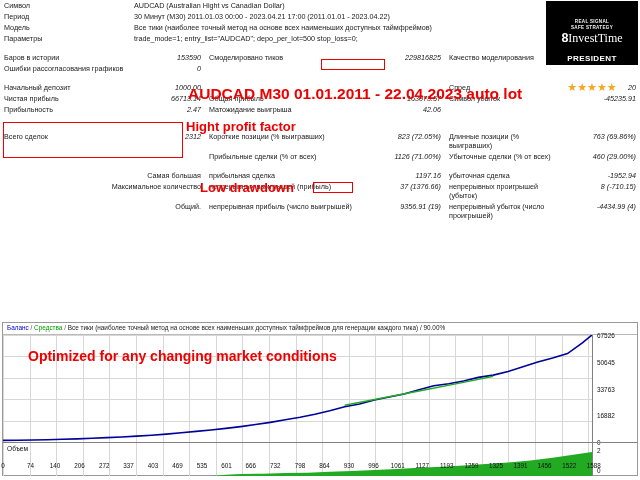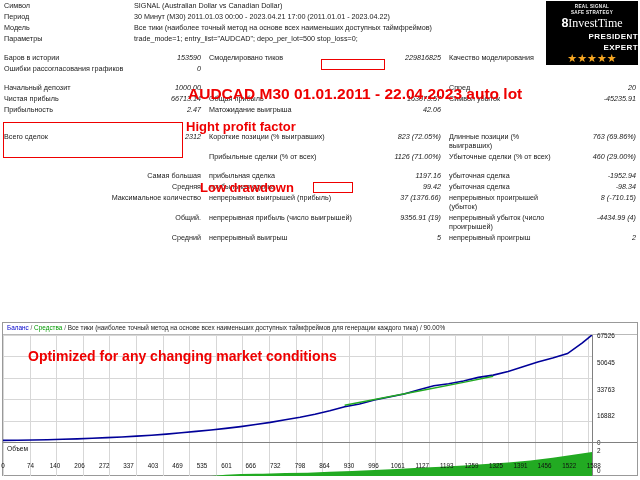--- a/index.html
+++ b/index.html
@@ -26,26 +26,26 @@
   .c3{width:165px;}
   .c4{width:75px;}
   .c5{width:120px;}
   .c6{width:75px;}
   .spacer td{height:6px;padding:0;}
 
   
   .logo{
     position:absolute;right:2px;top:1px;width:92px;height:64px;
     background:#000000;color:#ffffff;text-align:center;
-    box-sizing:border-box;padding-top:3px;
+    box-sizing:border-box;padding-top:18px;
   }
   .logo .l1{font-size:4.6px;letter-spacing:.3px;color:#f2f2f2;line-height:1.35;font-weight:bold;}
   .logo .l2{font-family:"Liberation Serif", serif;font-size:12px;line-height:1.1;margin-top:1px;font-weight:normal;}
   .logo .l2 .eight{font-family:"Liberation Sans", sans-serif;font-size:12.5px;font-weight:bold;}
-  .logo .l3{font-size:8px;font-weight:bold;letter-spacing:.4px;line-height:1.25;margin-top:1px;text-align:right;}
+  .logo .l3{font-size:8px;font-weight:bold;letter-spacing:.4px;line-height:1.25;margin-top:8px;}
   .logo .stars{color:#f5a623;font-size:11px;letter-spacing:0px;line-height:1;margin-top:0px;}
 
   
   .ann{
     position:absolute;color:#ee0000;font-weight:bold;white-space:nowrap;
     font-family:"Liberation Sans", sans-serif;
   }
   #ann-title{left:188px;top:85px;font-size:15.5px;}
   #ann-profit{left:186px;top:119px;font-size:13px;}
   #ann-dd{left:200px;top:180px;font-size:13px;}
@@ -113,21 +113,21 @@
       <col class="c1">
         <col class="c2">
         <col class="c3">
         <col class="c4">
         <col class="c5">
         <col class="c6">
     </colgroup>
     <tbody>
       <tr>
         <td class="lbl">Символ</td>
-        <td class="lbl" colspan="5">SIGNAL (Australian Dollar vs Canadian Dollar)</td>
+        <td class="lbl" colspan="5">AUDCAD (Australian Hight vs Canadian Dollar)</td>
       </tr>
       <tr>
         <td class="lbl">Период</td>
         <td class="lbl" colspan="5">30 Минут (M30) 2011.01.03 00:00 - 2023.04.21 17:00 (2011.01.01 - 2023.04.22)</td>
       </tr>
       <tr>
         <td class="lbl">Модель</td>
         <td class="lbl" colspan="5">Все тики (наиболее точный метод на основе всех наименьших доступных таймфреймов)</td>
       </tr>
       <tr>
@@ -203,46 +203,32 @@
           <td colspan="6"></td>
         </tr>
       <tr>
         <td class="lbl-r" colspan="2">Самая большая</td>
         <td class="lbl">прибыльная сделка</td>
         <td class="val">1197.16</td>
         <td class="lbl">убыточная сделка</td>
         <td class="val">-1952.94</td>
       </tr>
       <tr>
-        <td class="lbl-r" colspan="2">Средняя</td>
-        <td class="lbl">прибыльная сделка</td>
-        <td class="val">99.42</td>
-        <td class="lbl">убыточная сделка</td>
-        <td class="val">-98.34</td>
-      </tr>
-      <tr>
         <td class="lbl-r" colspan="2">Максимальное количество</td>
         <td class="lbl">непрерывных выигрышей (прибыль)</td>
         <td class="val">37 (1376.66)</td>
         <td class="lbl">непрерывных проигрышей (убыток)</td>
         <td class="val">8 (-710.15)</td>
       </tr>
       <tr>
         <td class="lbl-r" colspan="2">Общий.</td>
         <td class="lbl">непрерывная прибыль (число выигрышей)</td>
         <td class="val">9356.91 (19)</td>
         <td class="lbl">непрерывный убыток (число проигрышей)</td>
         <td class="val">-4434.99 (4)</td>
-      </tr>
-      <tr>
-        <td class="lbl-r" colspan="2">Средний</td>
-        <td class="lbl">непрерывный выигрыш</td>
-        <td class="val">5</td>
-        <td class="lbl">непрерывный проигрыш</td>
-        <td class="val">2</td>
       </tr>
     </tbody>
   </table>
 </div>
 
 <div class="logo">
   <div class="l1">REAL SIGNAL</div>
   <div class="l1">SAFE STRATEGY</div>
   <div class="l2"><span class="eight">8</span><span>InvestTime</span></div>
   <div class="l3">PRESIDENT</div>

